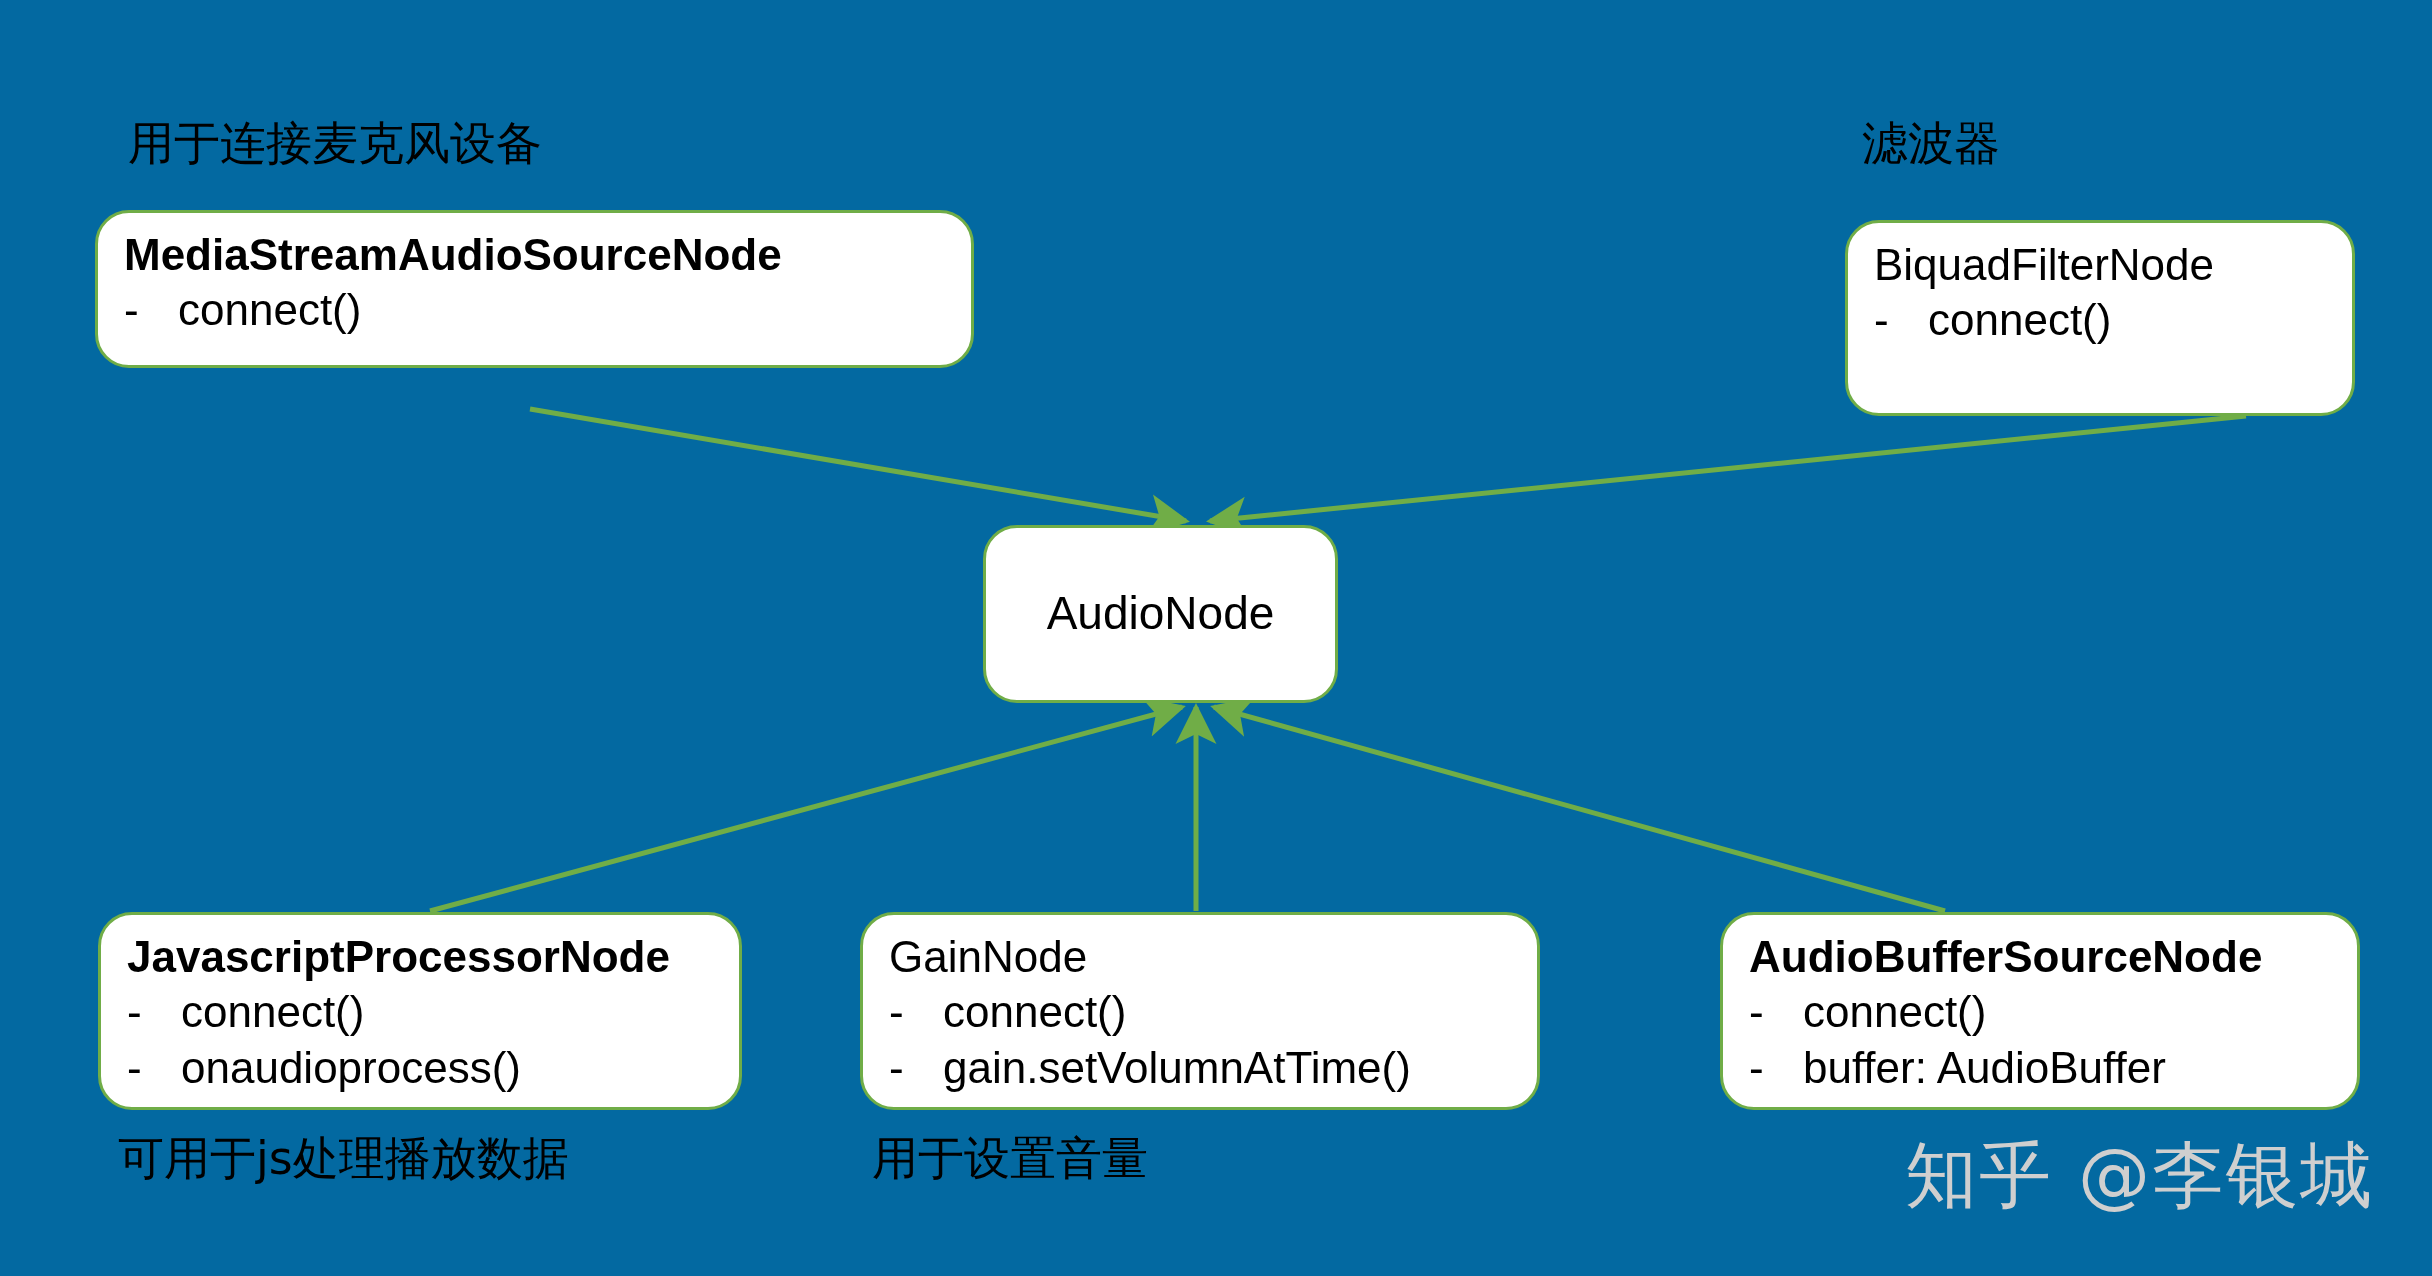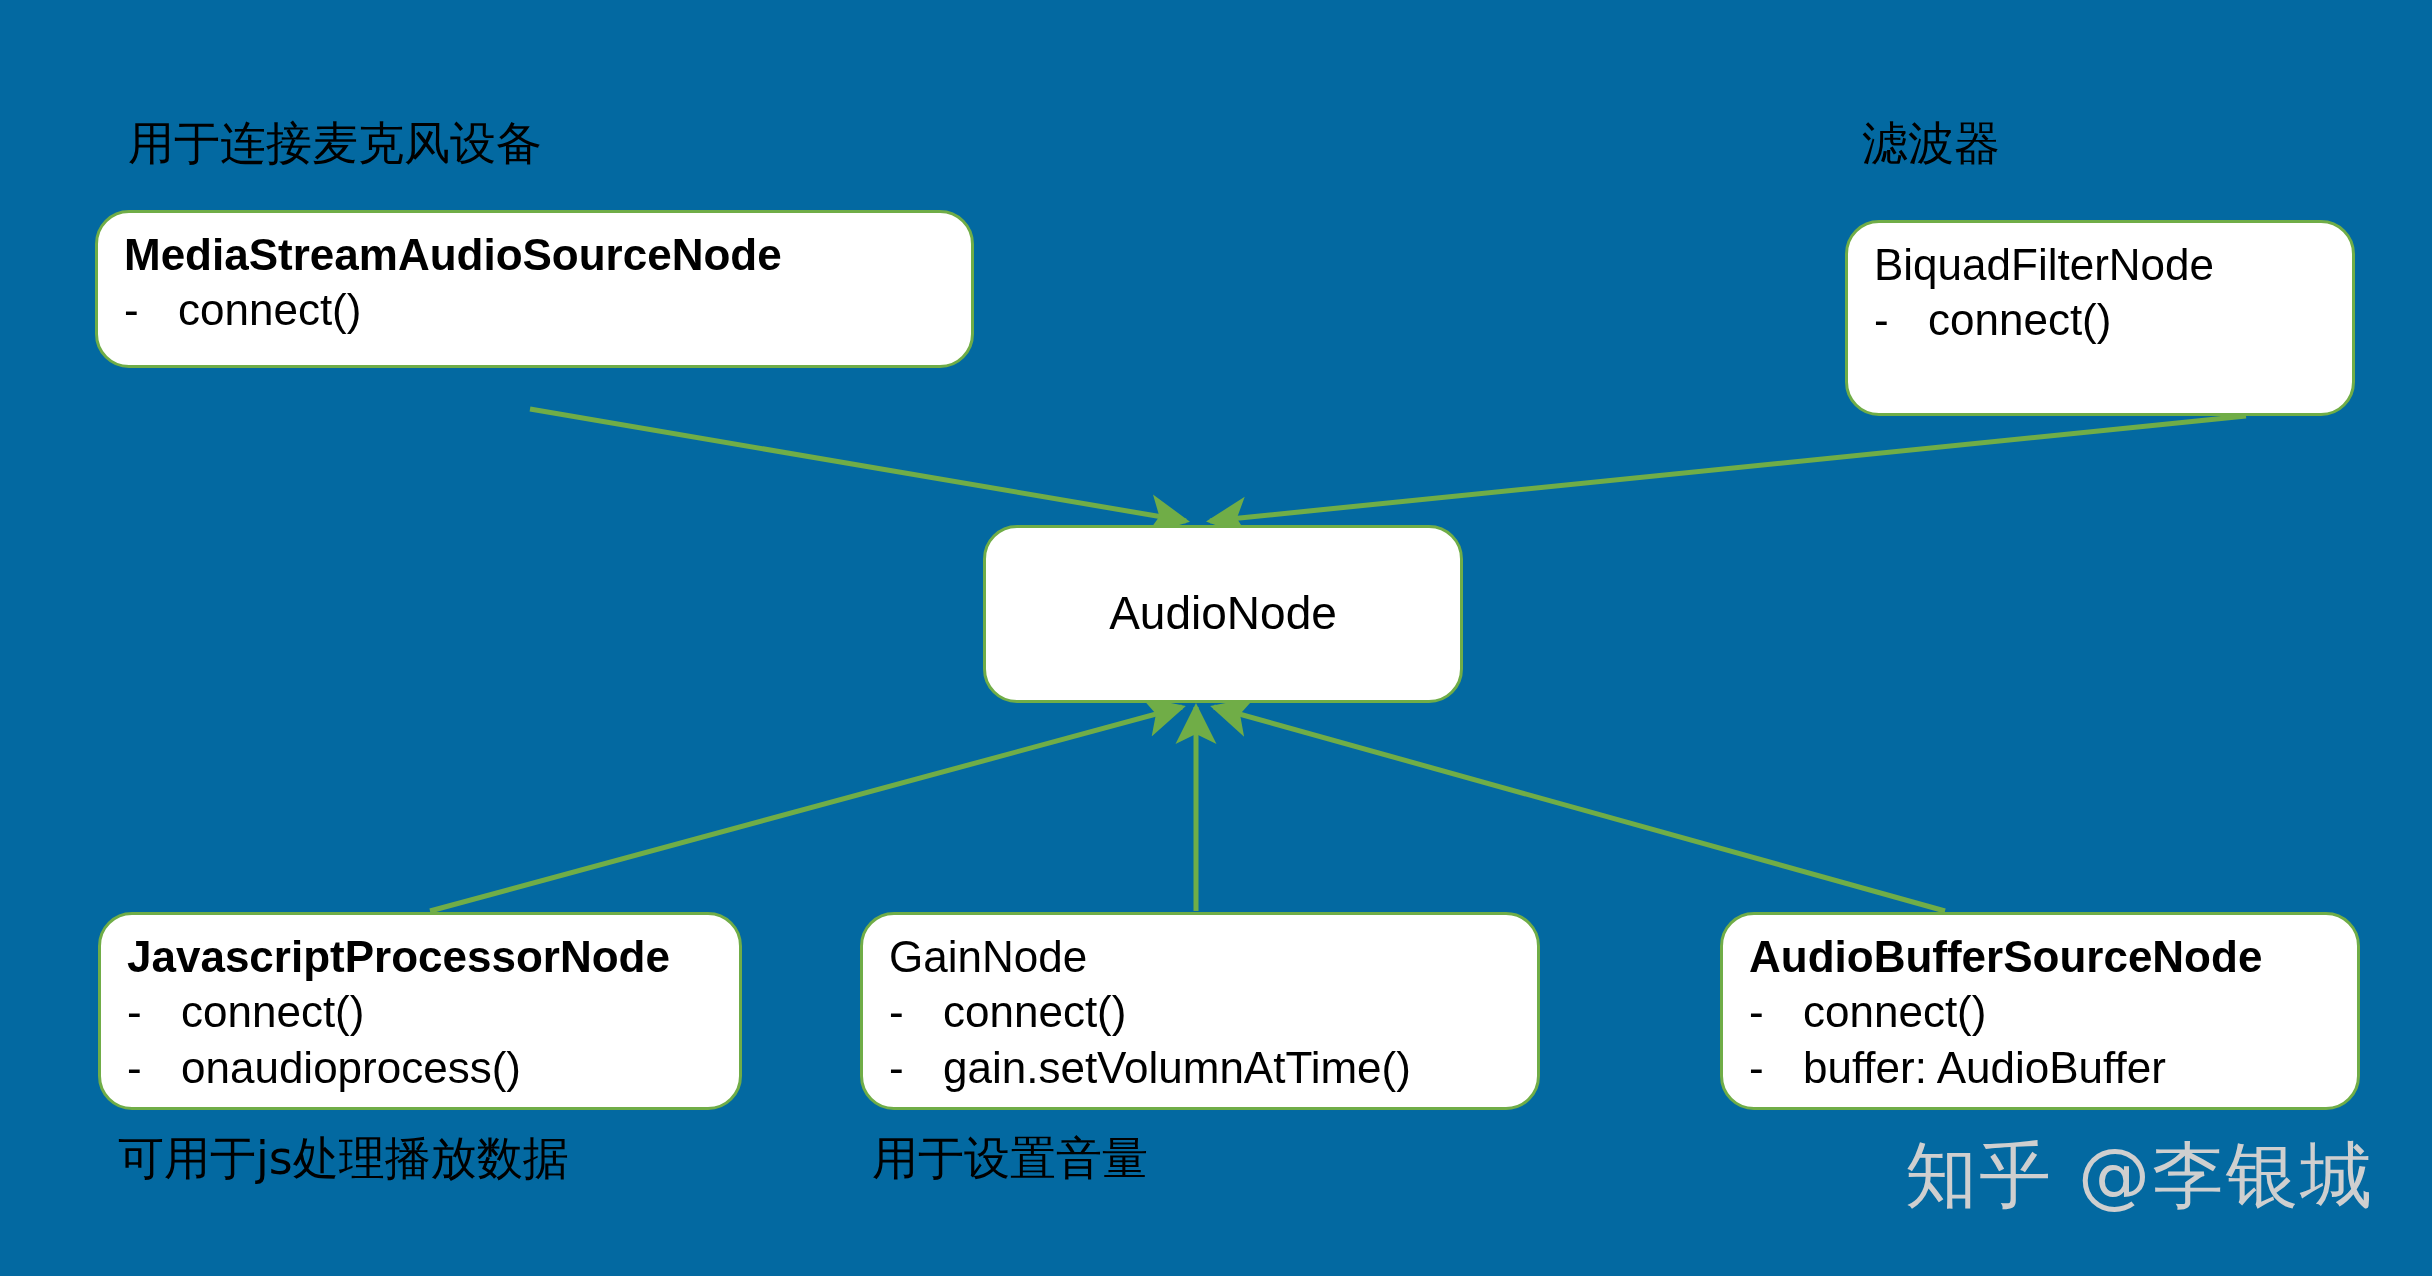--- a/index.html
+++ b/index.html
@@ -139,21 +139,21 @@
   <div class="node" style="left:1845px; top:220px; width:510px; height:196px;">
     <div class="node-title">BiquadFilterNode</div>
     <ul class="members">
       <li class="member">
         <span class="dash">-</span>
         <span class="mtext">connect()</span>
       </li>
     </ul>
   </div>
 
-  <div class="node centered" style="left:983px; top:525px; width:480px; height:178px;">
+  <div class="node centered" style="left:983px; top:525px; width:355px; height:178px;">
     <div class="node-title">AudioNode</div>
   </div>
 
   <div class="node" style="left:98px; top:912px; width:644px; height:198px;">
     <div class="node-title bold">JavascriptProcessorNode</div>
     <ul class="members">
       <li class="member">
         <span class="dash">-</span>
         <span class="mtext">connect()</span>
       </li>

